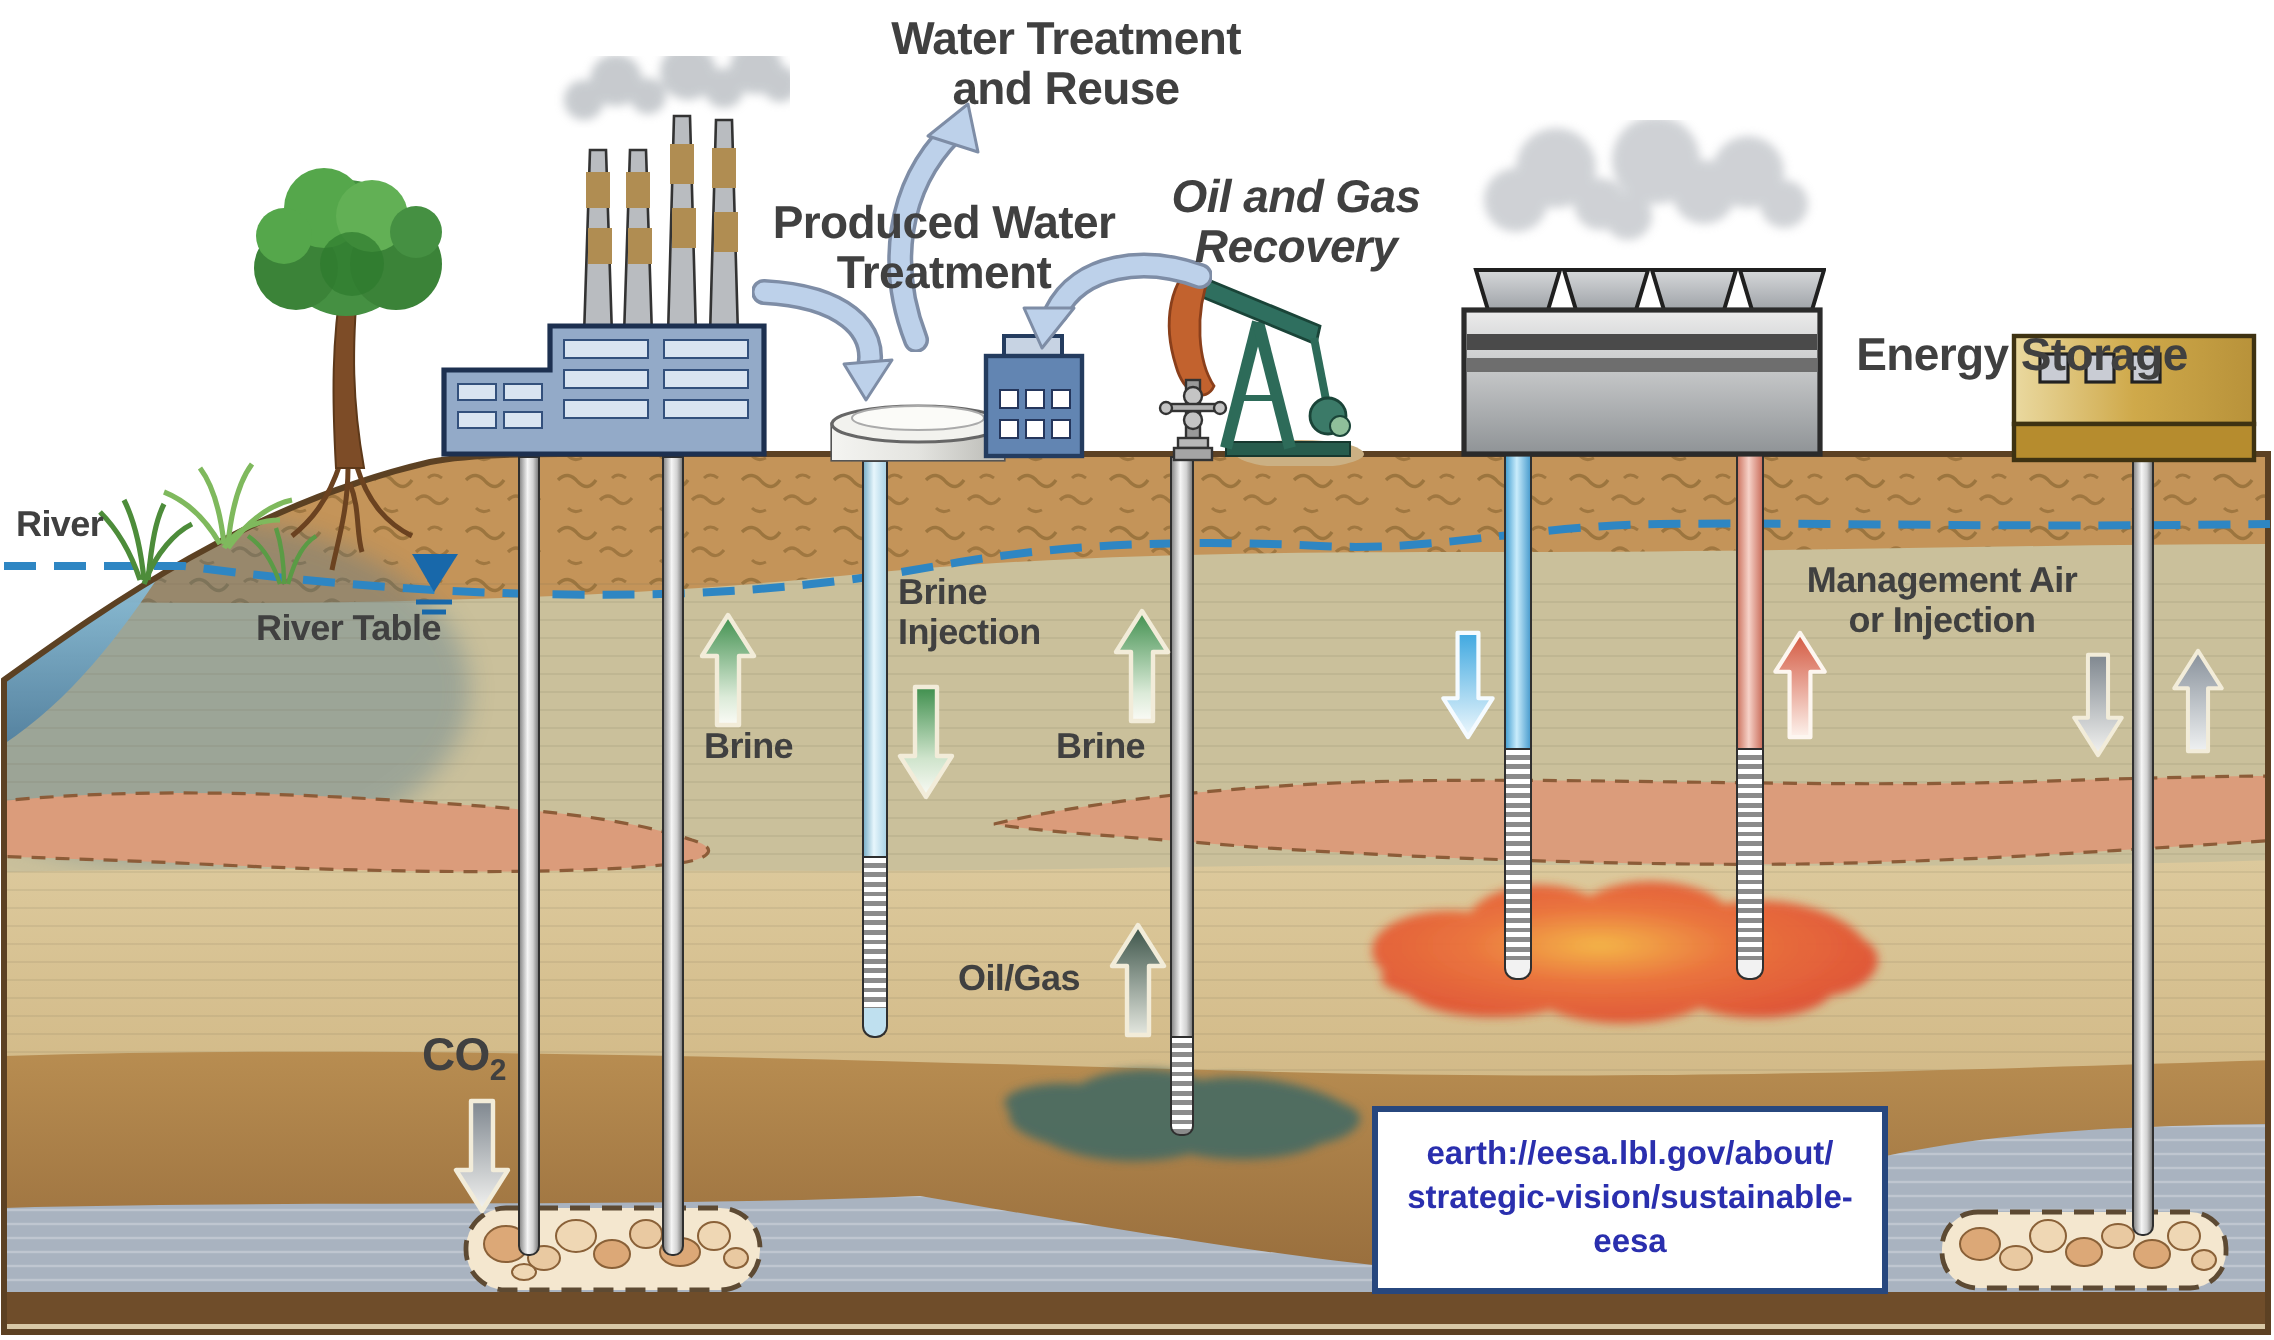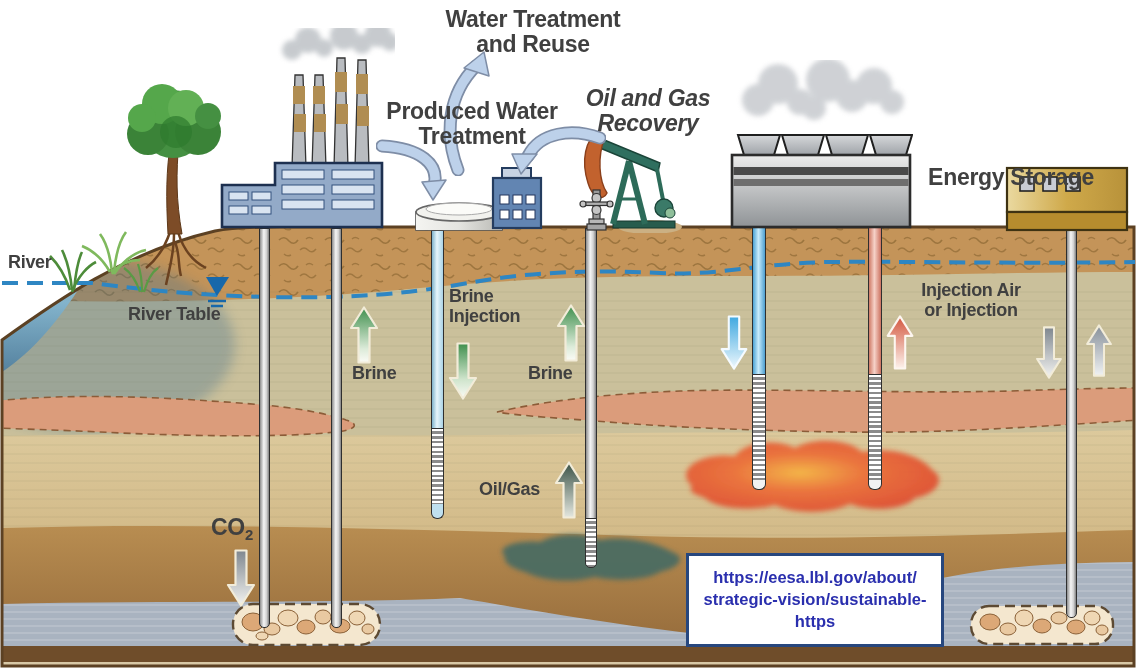--- a/index.html
+++ b/index.html
@@ -460,23 +460,23 @@
   <div class="lbl sm left" style="left:528px;top:364px;">
     <span>Brine</span>
   </div>
   <div class="lbl sm left" style="left:479px;top:480px;">
     <span>Oil/Gas</span>
   </div>
   <div class="lbl left" style="left:211px;top:515px;">
     <span>CO</span><span class="sub">2</span>
   </div>
   <div class="lbl sm" style="left:871px;top:281px;width:200px;">
-    <span>Injection Air</span><br>
+    <span>Management Air</span><br>
     <span>or Injection</span>
   </div>
 
   <div class="urlbox">
-    <span>https://eesa.lbl.gov/about/</span>
+    <span>earth://eesa.lbl.gov/about/</span>
     <span>strategic-vision/sustainable-</span>
-    <span>https</span>
+    <span>eesa</span>
   </div>
 
 </div>
 
 </body></html>

